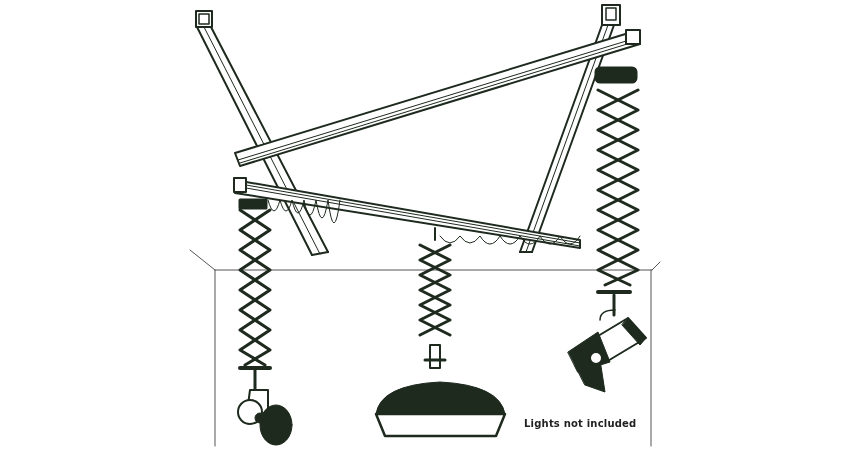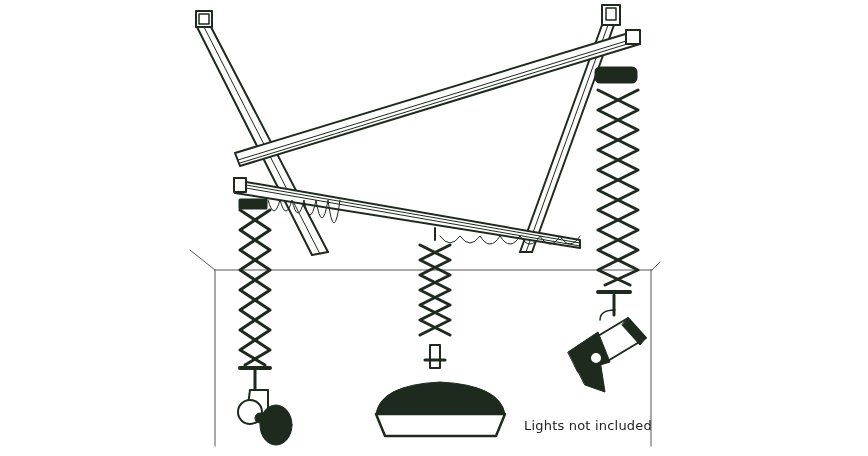--- a/index.html
+++ b/index.html
@@ -1,20 +1,20 @@
 <!DOCTYPE html>
 <html><head>
   <meta charset="utf-8">
   <style>
     html, body { margin: 0; padding: 0; background: #ffffff; }
     body { width: 868px; height: 456px; position: relative; overflow: hidden;
            font-family: "DejaVu Sans", sans-serif; }
     .stage { position: absolute; left: 0; top: 0; width: 868px; height: 456px; }
-    .caption { position: absolute; left: 524px; top: 418px; font-size: 13px;
-               color: #222; letter-spacing: 0.2px; white-space: nowrap; }
+    .caption { position: absolute; left: 524px; top: 418px; font-size: 10px;
+               color: #222; letter-spacing: 0.2px; white-space: nowrap; font-weight: bold; }
     svg { position: absolute; left: 0; top: 0; }
   </style>
 </head>
 <body>
 
 <div class="stage">
   <svg width="868" height="456" viewBox="0 0 868 456">
     <g stroke="#1e2a1e" fill="none" stroke-linecap="round" stroke-linejoin="round">
 
       <g stroke="#555" stroke-width="1">

